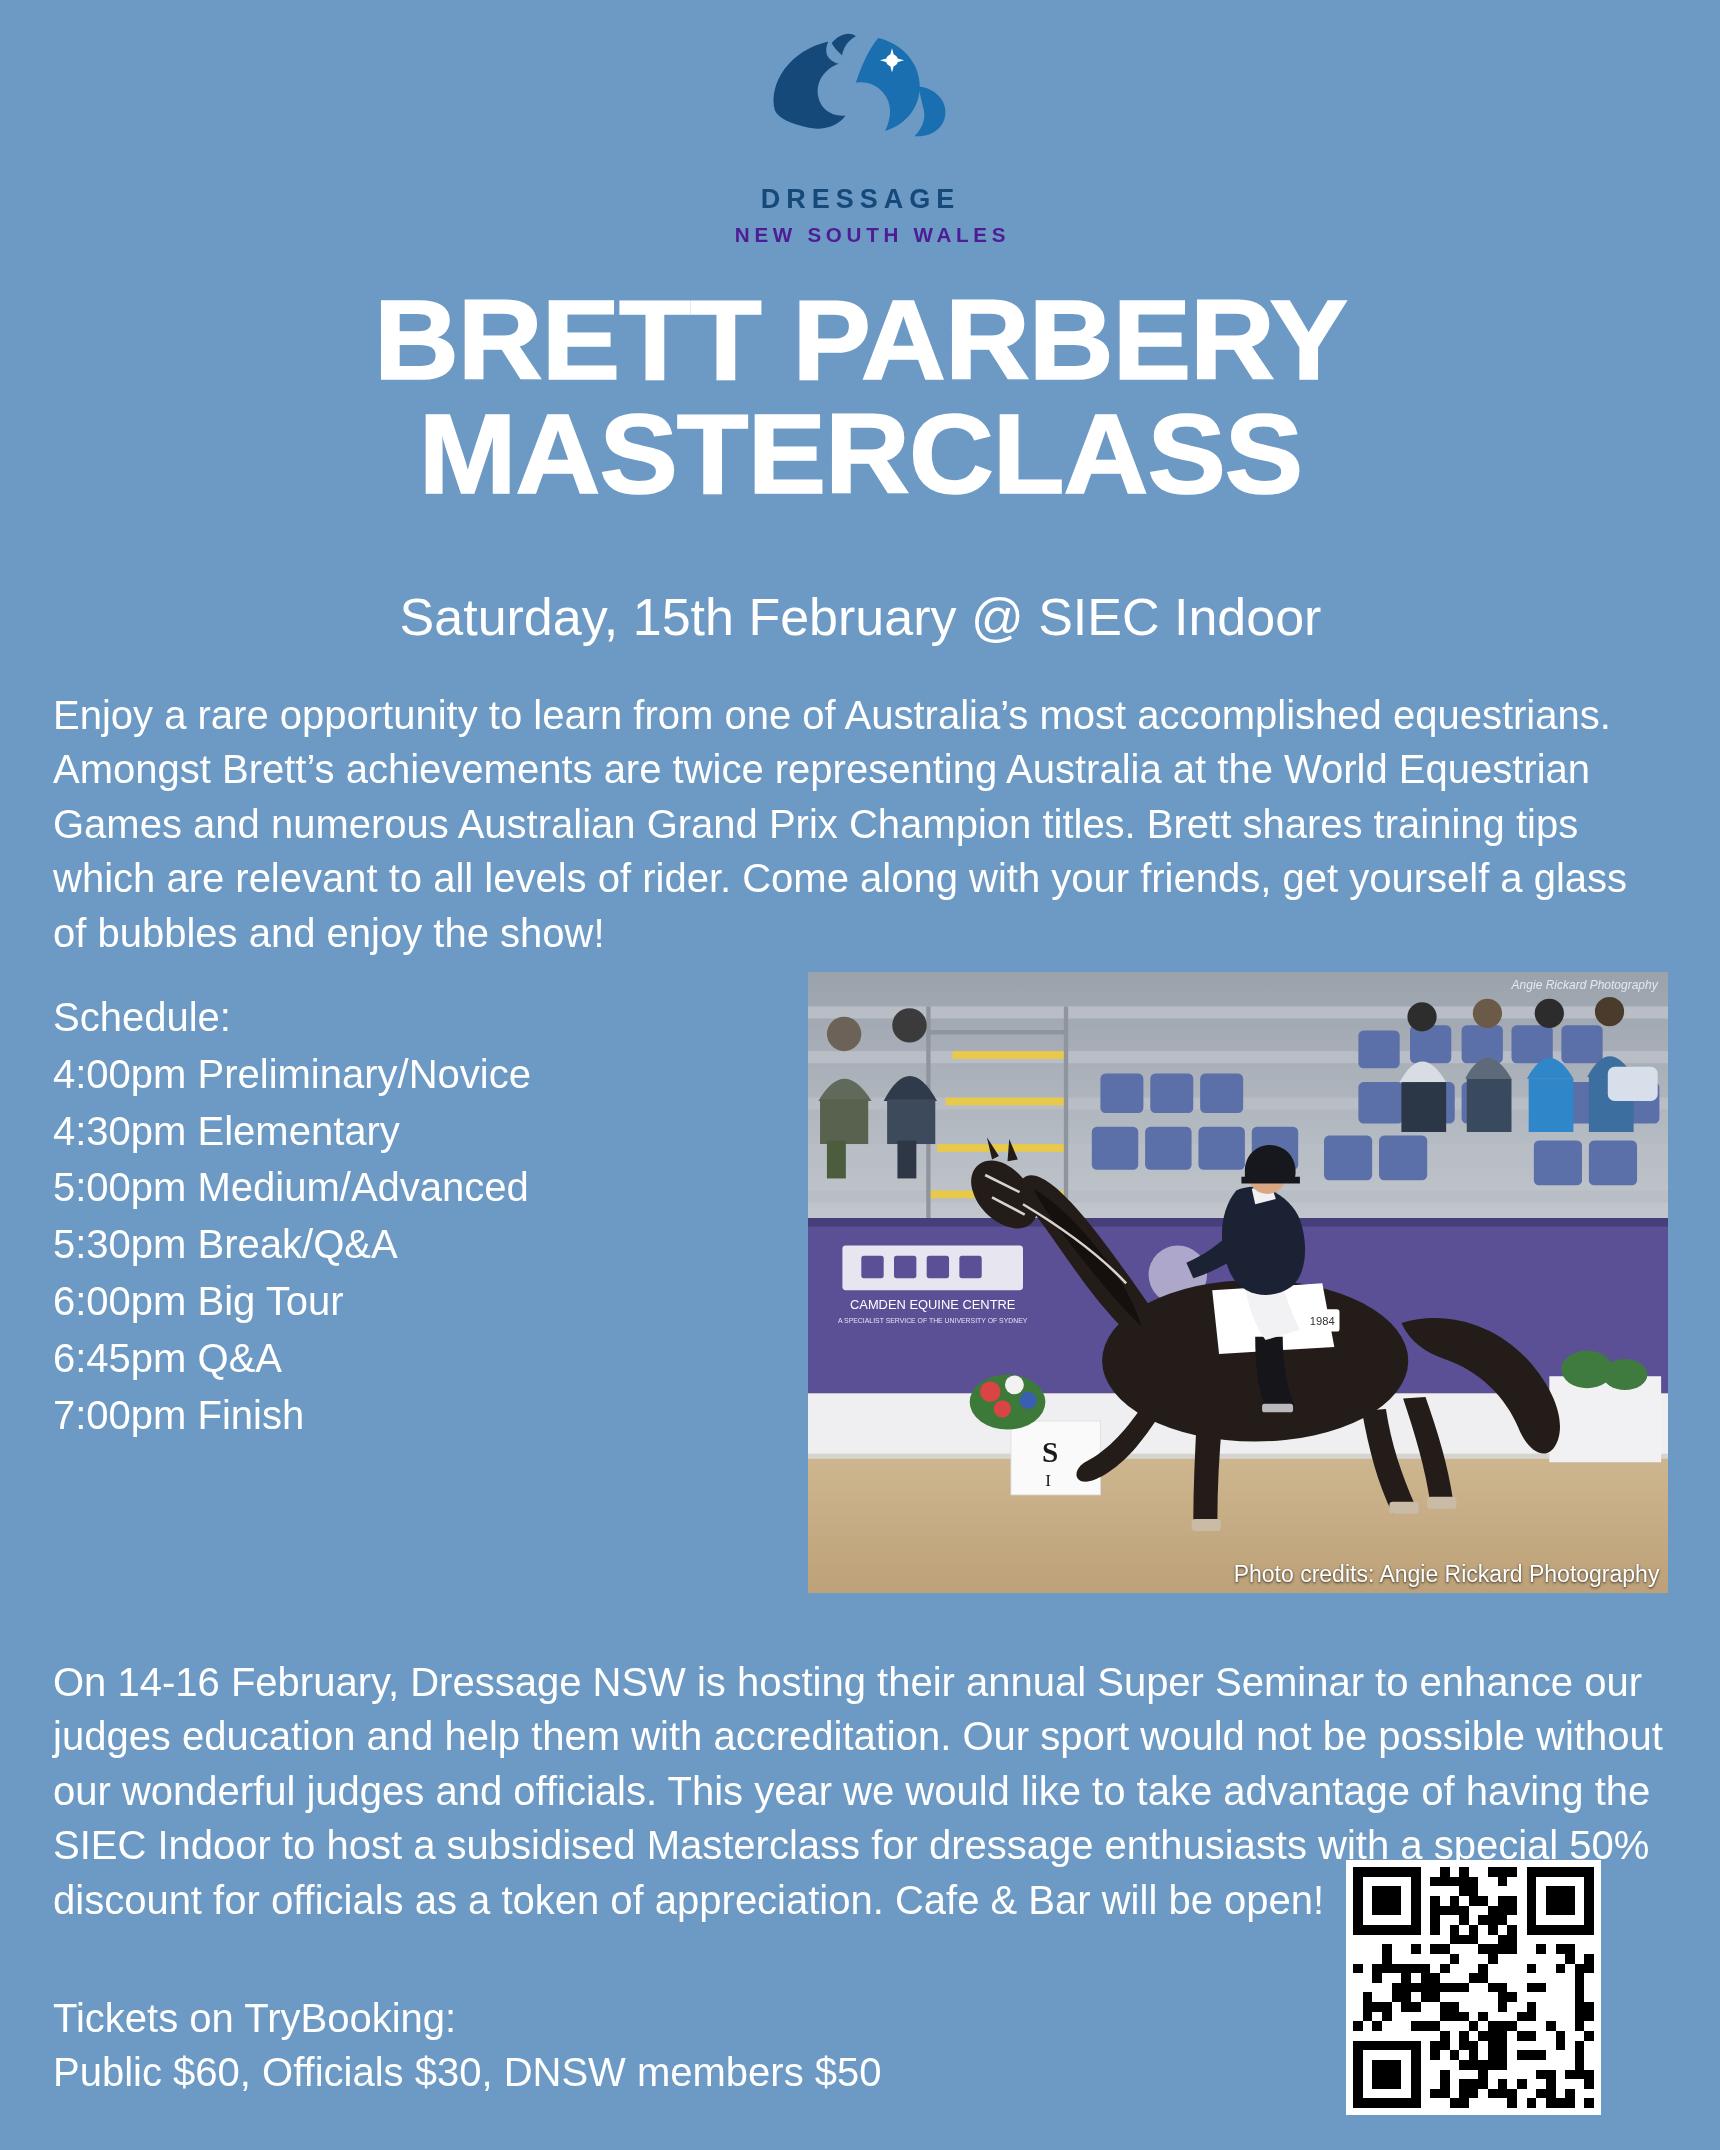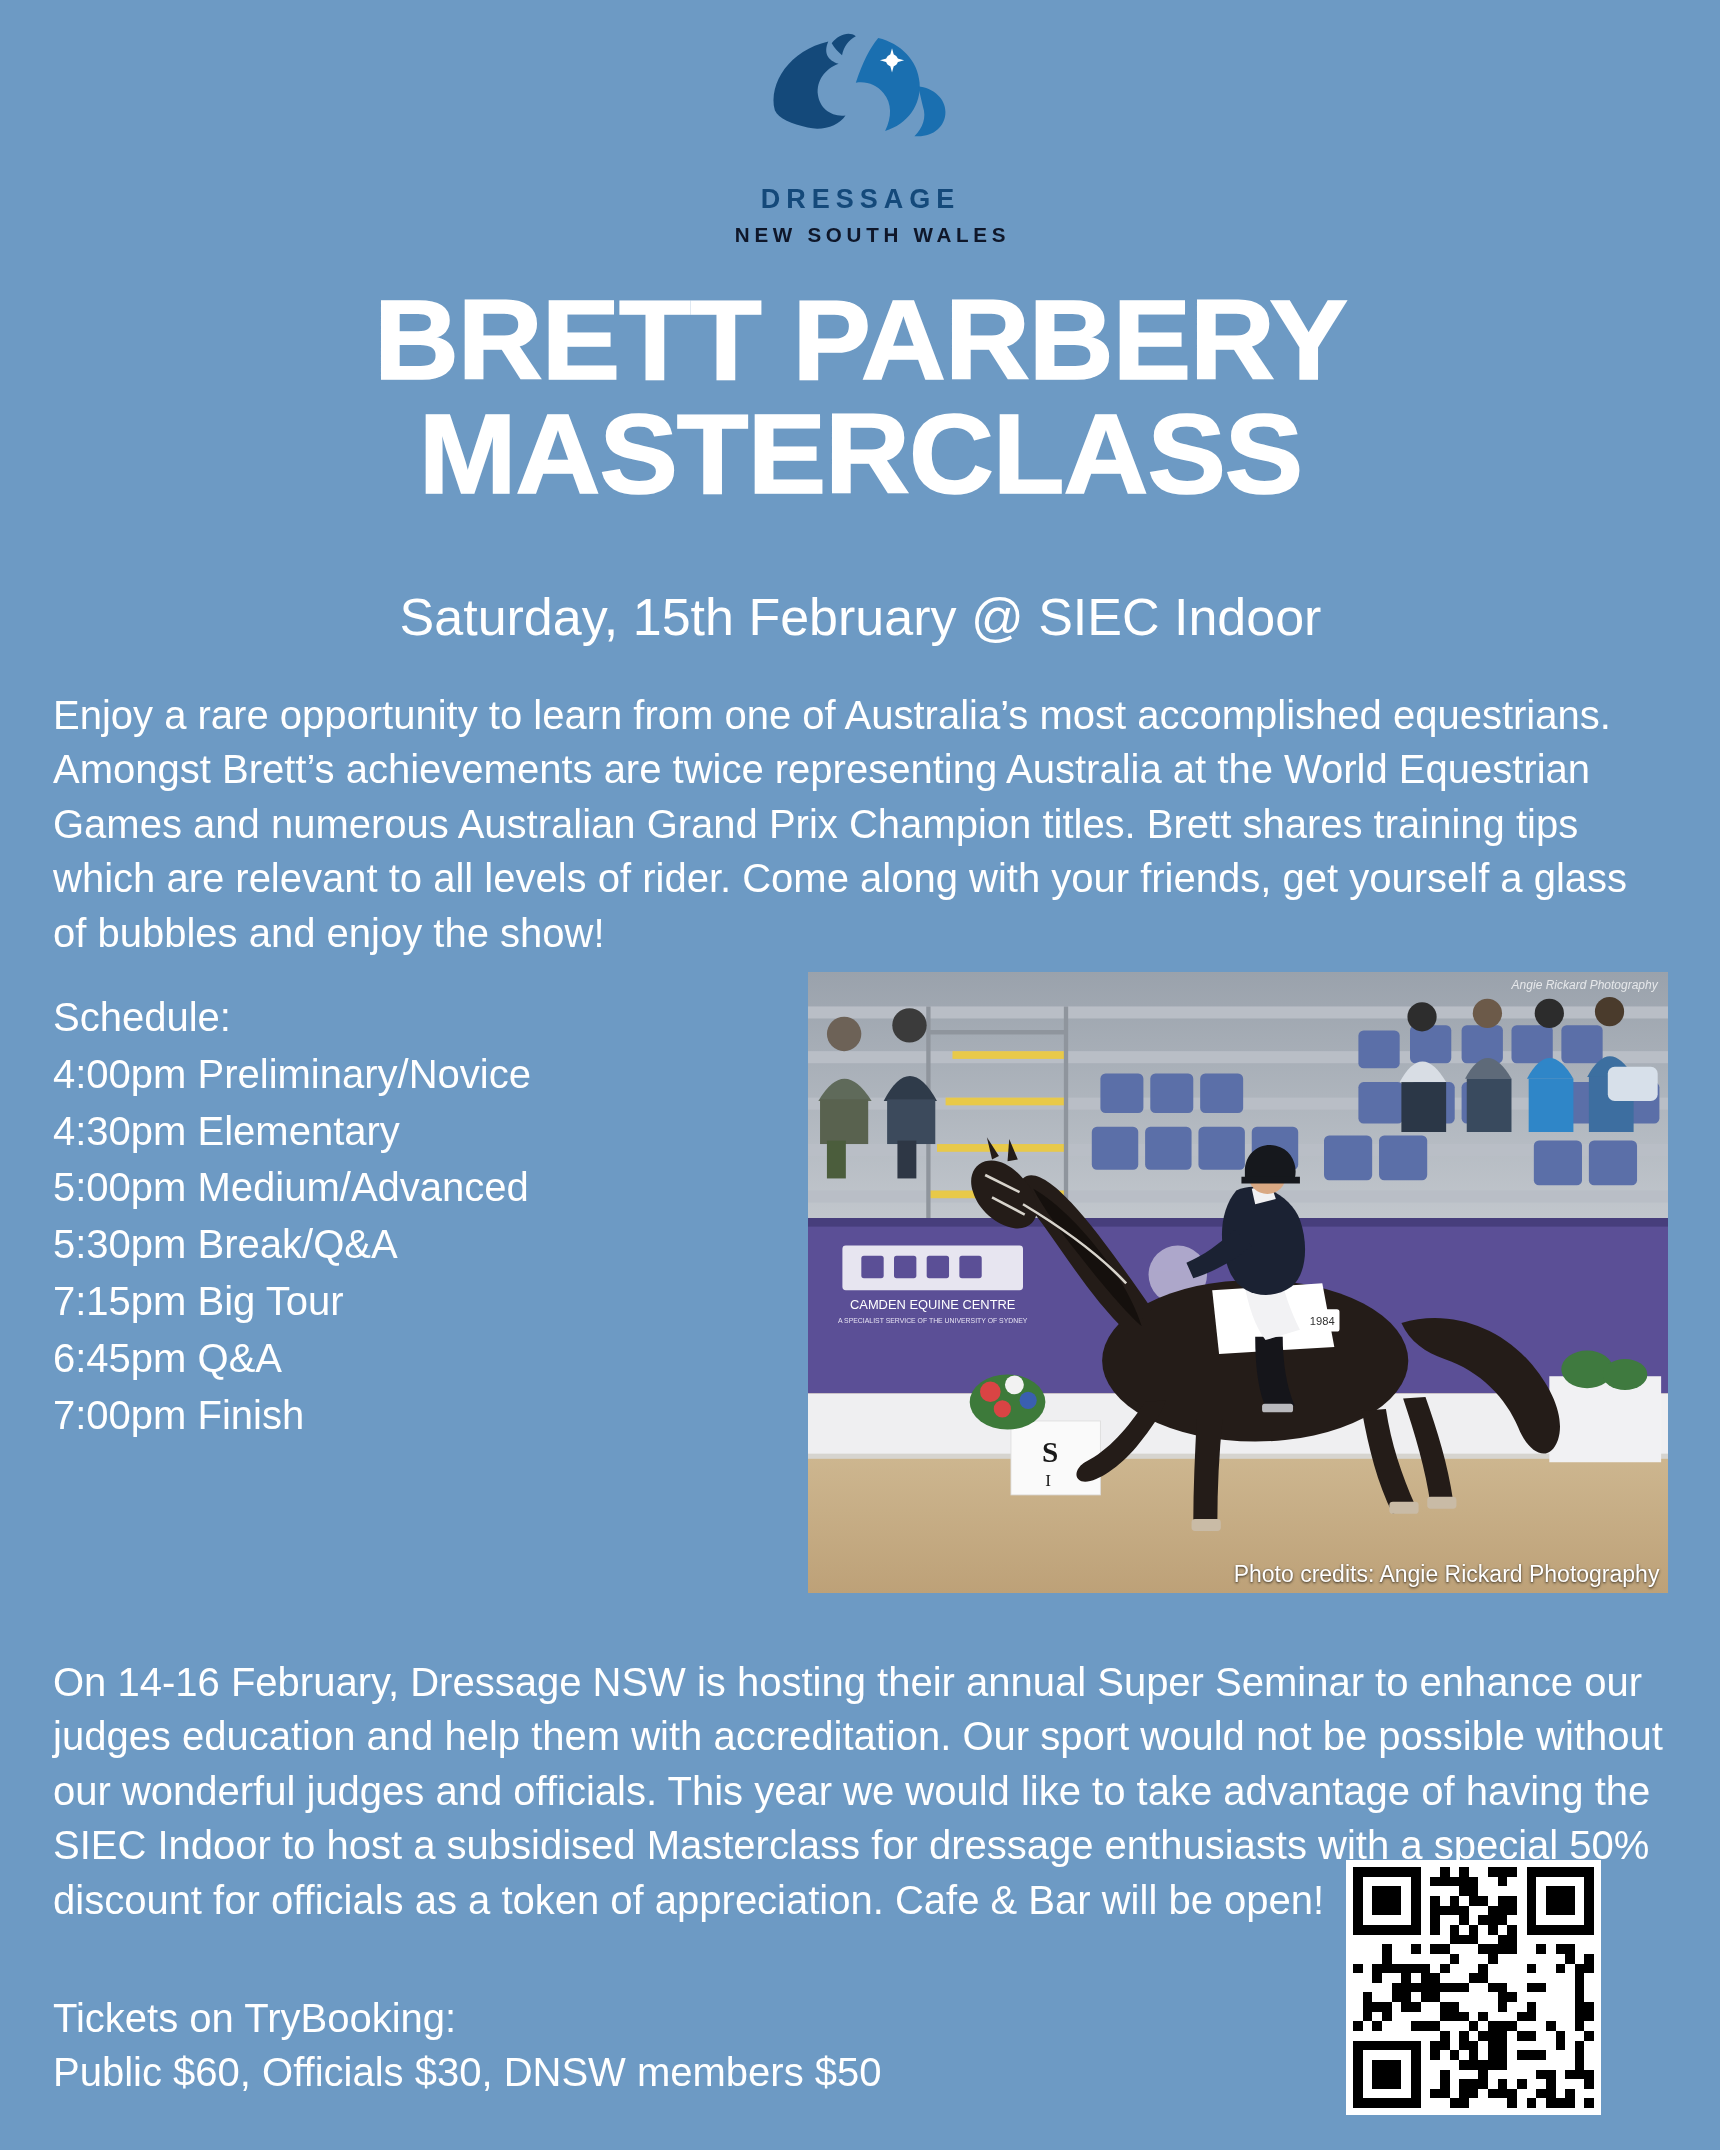--- a/index.html
+++ b/index.html
@@ -39,21 +39,21 @@
     margin-top: 12px;
     font-size: 27px;
     letter-spacing: 6px;
     color: #14497a;
     font-weight: 700;
   }
   .logo-sub {
     margin-top: 7.7px;
     font-size: 20.6px;
     letter-spacing: 4.7px;
-    color: #0f172a;
+    color: #4c1d95;
     font-weight: 700;
     padding-left: 24px;
   }
 
   
   .headline {
     text-align: center;
     font-family: "Liberation Sans", sans-serif;
     font-weight: 700;
     font-size: 114px;
@@ -182,21 +182,21 @@
   <p class="intro">Enjoy a rare opportunity to learn from one of Australia’s most accomplished equestrians. Amongst Brett’s achievements are twice representing Australia at the World Equestrian Games and numerous Australian Grand Prix Champion titles. Brett shares training tips which are relevant to all levels of rider. Come along with your friends, get yourself a glass of bubbles and enjoy the show!</p>
 
   <div class="mid-wrap">
 
     <div class="schedule">
       <div class="schedule-title">Schedule:</div>
       <div>4:00pm Preliminary/Novice</div>
       <div>4:30pm Elementary</div>
       <div>5:00pm Medium/Advanced</div>
       <div>5:30pm Break/Q&amp;A</div>
-      <div>7:15pm Big Tour</div>
+      <div>6:00pm Big Tour</div>
       <div>6:45pm Q&amp;A</div>
       <div>7:00pm Finish</div>
     </div>
 
     <div class="photo">
       <svg width="860" height="621" viewBox="0 0 1000 722" xmlns="http://www.w3.org/2000/svg">
         <defs>
           <linearGradient id="standGrad" x1="0" y1="0" x2="0" y2="1">
             <stop offset="0%" stop-color="#9aa2ac"></stop>
             <stop offset="100%" stop-color="#c2c7cd"></stop>

